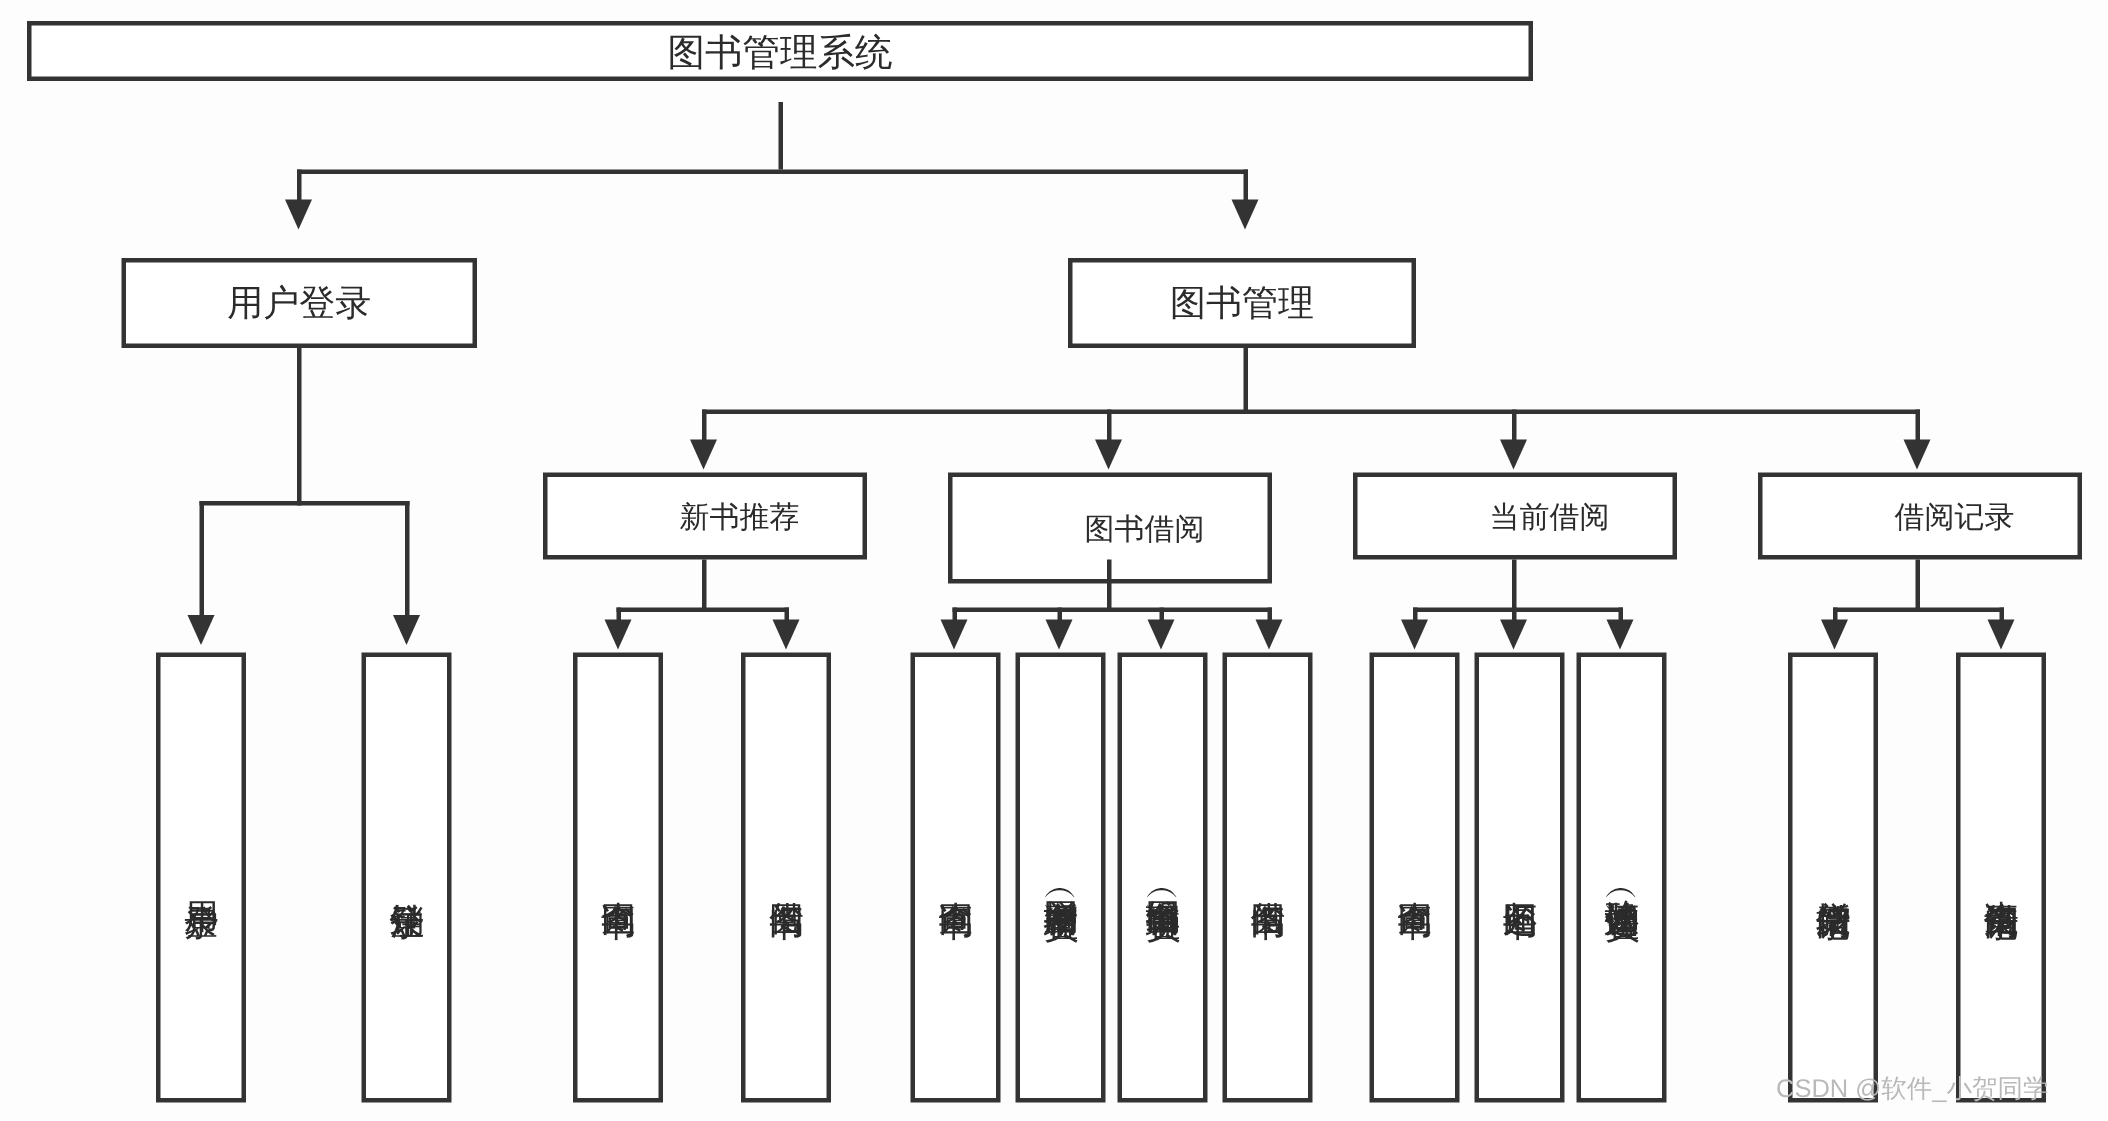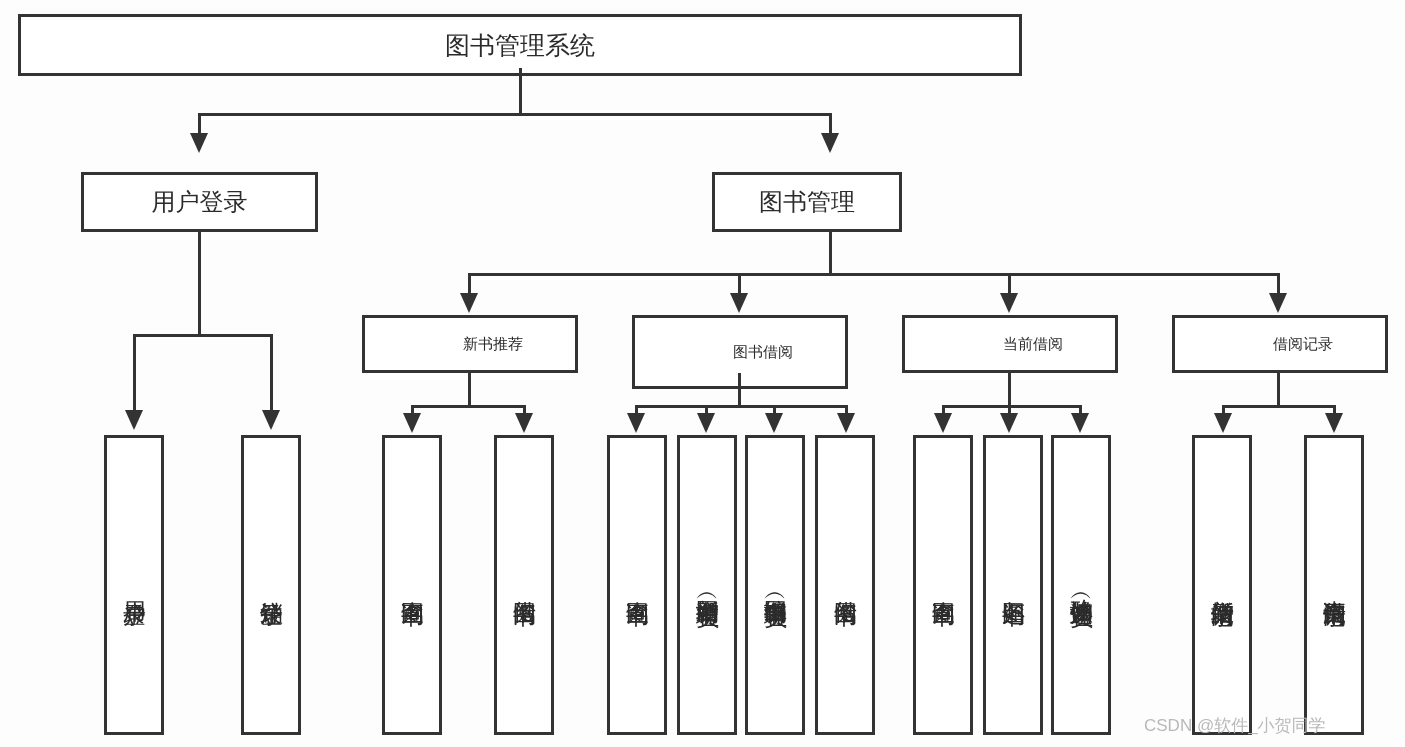--- a/index.html
+++ b/index.html
@@ -29,21 +29,21 @@
     color: #2b2b2b;
     text-align: center;
   }
   .node.root {
     font-size: 25px;
   }
   .node.lvl2 {
     font-size: 24px;
   }
   .node.lvl3 {
-    font-size: 15px;
+    font-size: 20px;
     padding-left: 46px;
   }
   .node.leaf {
     font-size: 23px;
     line-height: 1.12;
     letter-spacing: 1px;
     padding: 4px 0;
   }
   .leaf .vtext {
     writing-mode: vertical-rl;
@@ -79,35 +79,35 @@
     font-size: 17px;
     white-space: nowrap;
     user-select: none;
   }
 </style>
 </head>
 <body>
 
 <div id="canvas">
 
-  <div class="node root" style="left:18px; top:14px; width:1004px; height:62px;">
+  <div class="node root" style="left:18px; top:14px; width:1004px; height:40px;">
     <span>图书管理系统</span>
   </div>
 
   <div class="vline" style="left:519px; top:68px; height:45px;"></div>
   <div class="hline" style="left:198px; top:113px; width:634px;"></div>
   <div class="vline" style="left:198px; top:113px; height:23px;"></div>
   <div class="vline" style="left:829px; top:113px; height:23px;"></div>
   <div class="arrow" style="left:190px; top:133px;"></div>
   <div class="arrow" style="left:821px; top:133px;"></div>
 
   <div class="node lvl2" style="left:81px; top:172px; width:237px; height:60px;">
     <span>用户登录</span>
   </div>
-  <div class="node lvl2" style="left:712px; top:172px; width:190px; height:60px;font-family:Liberation Serif, serif;">
+  <div class="node lvl2" style="left:712px; top:172px; width:232px; height:60px;font-family:Liberation Serif, serif;">
     <span>图书管理</span>
   </div>
 
   <div class="vline" style="left:198px; top:232px; height:105px;"></div>
   <div class="hline" style="left:133px; top:334px; width:140px;"></div>
   <div class="vline" style="left:133px; top:334px; height:78px;"></div>
   <div class="vline" style="left:270px; top:334px; height:78px;"></div>
   <div class="arrow" style="left:125px; top:410px;"></div>
   <div class="arrow" style="left:262px; top:410px;"></div>
 
@@ -206,15 +206,15 @@
     <span class="vtext">确认归还（管理员）</span>
   </div>
 
   <div class="node leaf" style="left:1192px; top:435px; width:60px; height:300px;">
     <span class="vtext">新增借阅记录</span>
   </div>
   <div class="node leaf" style="left:1304px; top:435px; width:60px; height:300px;">
     <span class="vtext">查询借阅记录</span>
   </div>
 
-  <div class="watermark" style="left:1144px; top:714px;">CSDN @软件_小贺同学</div>
+  <div class="watermark" style="left:1184px; top:714px;">CSDN @软件_小贺同学</div>
 
 </div>
 
 </body></html>

